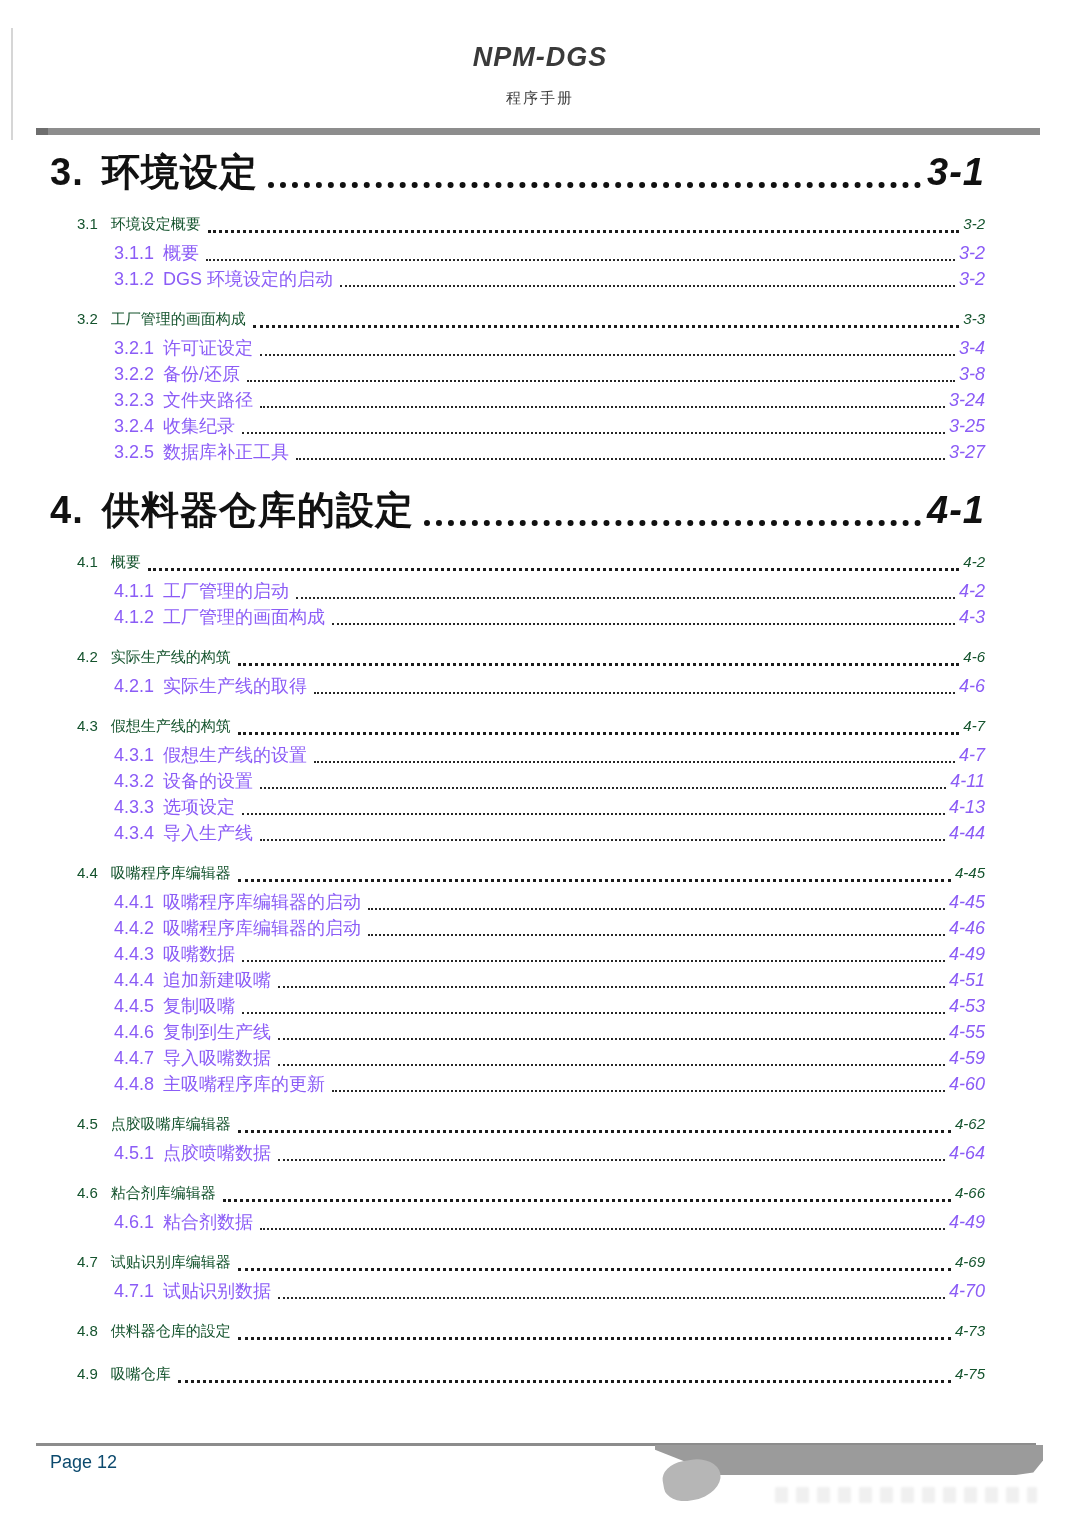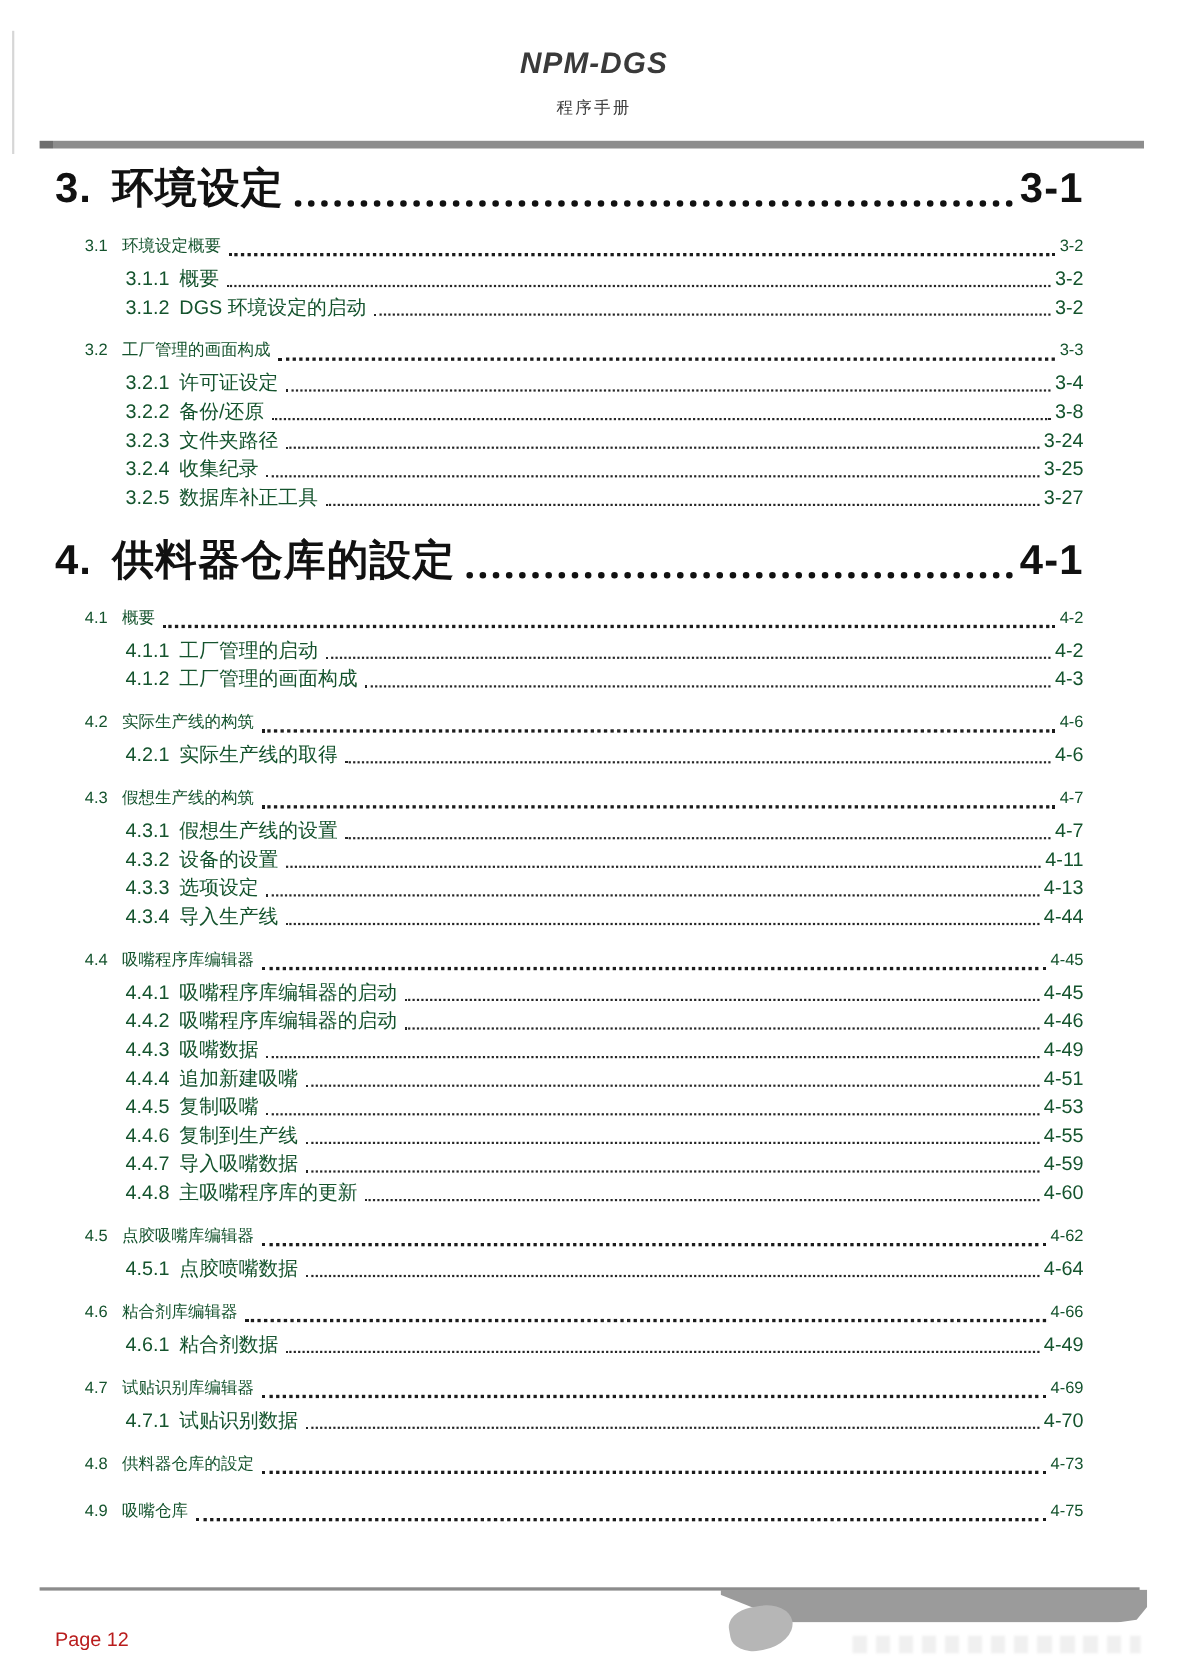--- a/index.html
+++ b/index.html
@@ -56,35 +56,35 @@
 
   .row-section {
     margin-top: 11px; padding-left: 27px;
     font-size: 15px; line-height: 32px; color: #14532d;
   }
   .row-section .t-num { margin-right: 13px; }
   .row-section .leader { margin-bottom: 7px; }
 
   .row-subsection {
     padding-left: 64px;
-    font-size: 18px; line-height: 26px; color: #14532d;
+    font-size: 18px; line-height: 26px; color: #8b5cf6;
   }
   .row-subsection .t-num { margin-right: 9px; }
   .row-subsection .leader { border-bottom: 2px dotted #262626; margin-bottom: 5px; }
 
-  .t-page { white-space: nowrap; }
+  .t-page { white-space: nowrap; font-style: italic; }
 
   
   .footrule {
     position: absolute; left: 36px; right: 44px; top: 1443px;
     height: 3px; background: #8c8c8c;
   }
   .page-label {
     position: absolute; left: 50px; top: 1452px;
-    font-size: 18px; color: #b91c1c; margin-top: 28px;
+    font-size: 18px; color: #0c4a6e;
   }
   .wm-band {
     position: absolute; left: 655px; top: 1445px;
     width: 388px; height: 30px; background: #9b9b9b;
     clip-path: polygon(0 0, 100% 0, 100% 52%, 97.5% 92%, 93% 100%, 16.5% 100%, 0 16%);
   }
   .wm-blob {
     position: absolute; left: 663px; top: 1460px;
     width: 58px; height: 40px; background: #b6b6b6;
     border-radius: 46% 54% 62% 48%;

